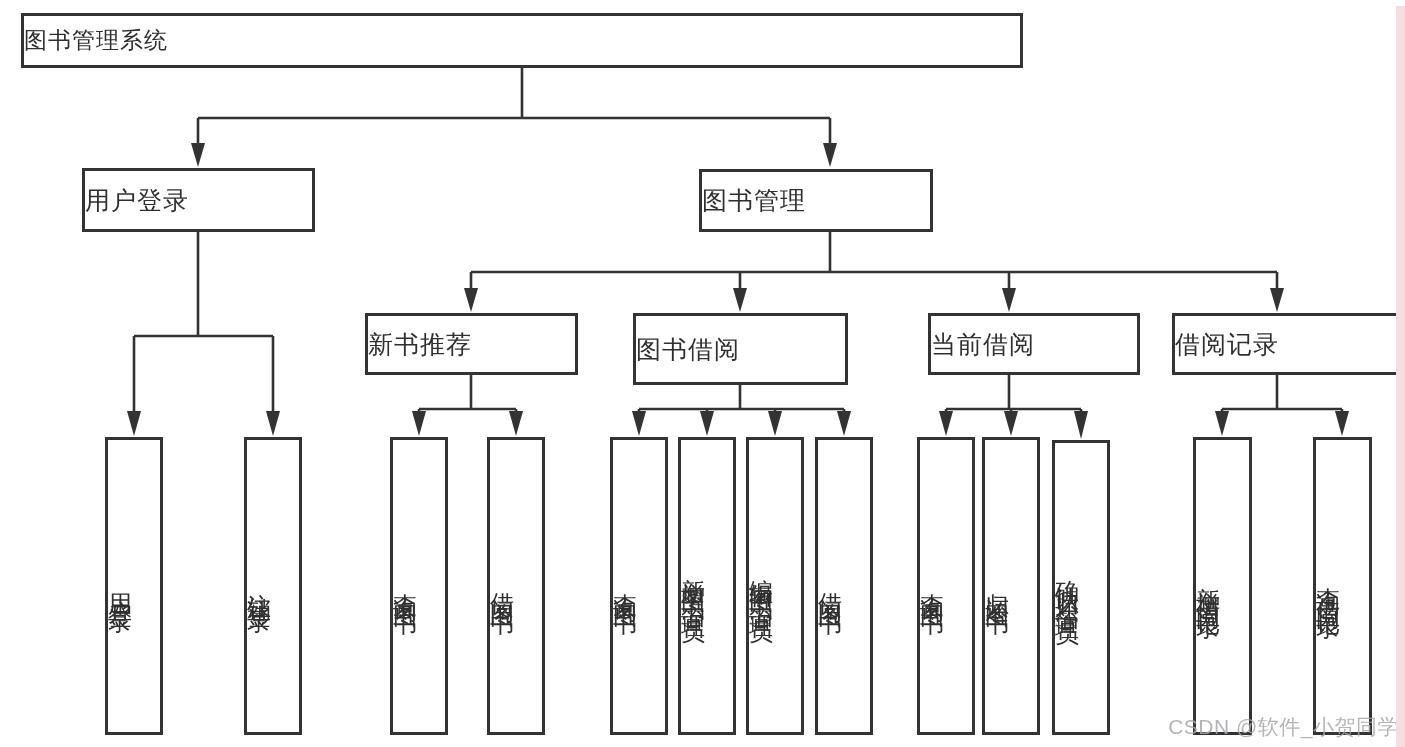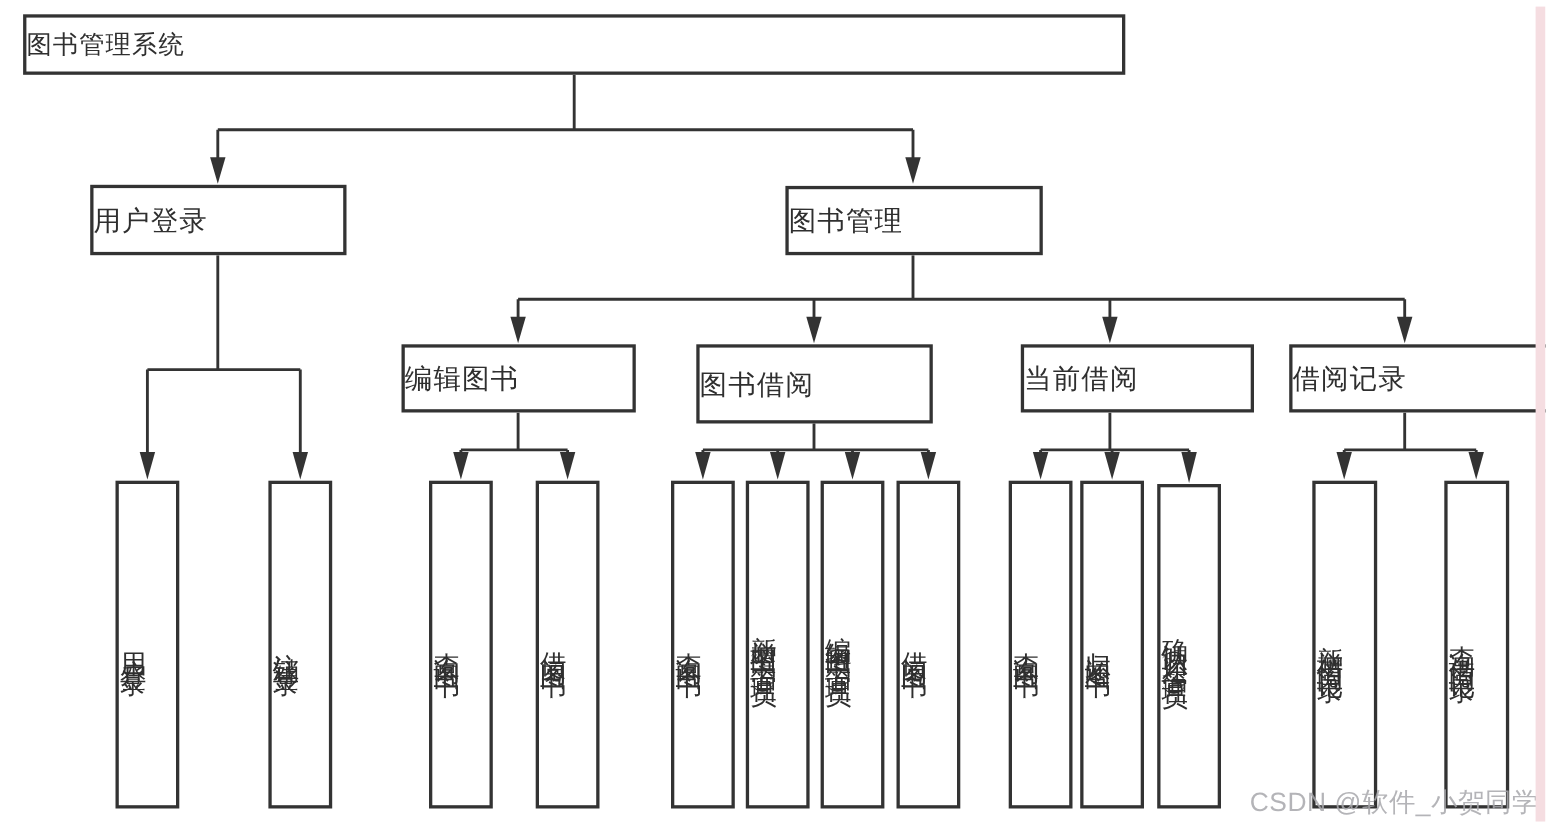--- a/index.html
+++ b/index.html
@@ -23,21 +23,21 @@
   }
   .hbox{font-size:25px;letter-spacing:1px;}
   .rootbox{font-size:23px;letter-spacing:1px;}
   .vbox .vtext{
     writing-mode:vertical-rl;text-orientation:mixed;
     font-size:24px;letter-spacing:6px;line-height:1;
   }
   .strip{position:absolute;z-index:3;background:var(--strip);}
   .wm{
     position:absolute;z-index:2;white-space:nowrap;
-    font-size:24px;color:var(--wmcolor);opacity:.85;letter-spacing:.5px;
+    font-size:21px;color:var(--wmcolor);opacity:.85;letter-spacing:.5px;
   }
 </style>
 </head>
 <body>
 
 <svg class="wires" width="1405" height="747" viewBox="0 0 1405 747" aria-hidden="true">
 
   <path class="cl" d="M522 68 V118 M198 118 H830 M198 118 V144 M830 118 V144"></path>
   <polygon class="ah" points="191,143 205,143 198,167"></polygon>
   <polygon class="ah" points="823,143 837,143 830,167"></polygon>
@@ -72,26 +72,26 @@
   <polygon class="ah" points="1335,411 1349,411 1342,436"></polygon>
 </svg>
 
 <div class="box rootbox" style="left:21px;top:13px;width:1002px;height:55px">
   <span>图书管理系统</span>
 </div>
 
 <div class="box hbox" style="left:82px;top:168px;width:233px;height:64px">
   <span>用户登录</span>
 </div>
-<div class="box hbox" style="left:714px;top:169px;width:234px;height:63px">
+<div class="box hbox" style="left:699px;top:169px;width:234px;height:63px">
   <span>图书管理</span>
 </div>
 
 <div class="box hbox" style="left:365px;top:313px;width:213px;height:62px">
-  <span>编辑图书</span>
+  <span>新书推荐</span>
 </div>
 <div class="box hbox" style="left:633px;top:313px;width:215px;height:72px">
   <span>图书借阅</span>
 </div>
 <div class="box hbox" style="left:928px;top:313px;width:212px;height:62px">
   <span>当前借阅</span>
 </div>
 <div class="box hbox" style="left:1172px;top:313px;width:241px;height:62px">
   <span>借阅记录</span>
 </div>

